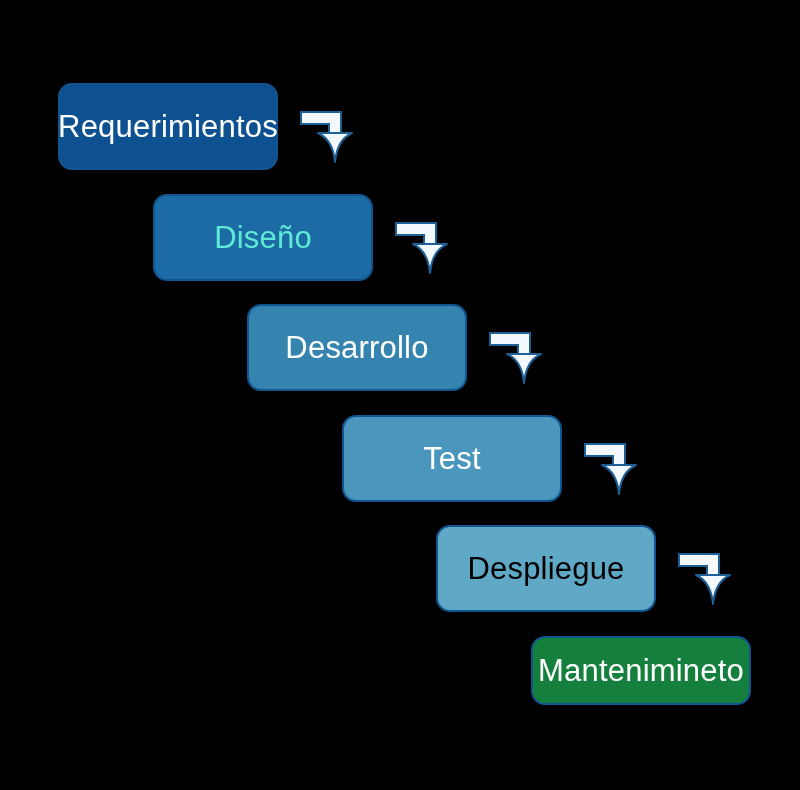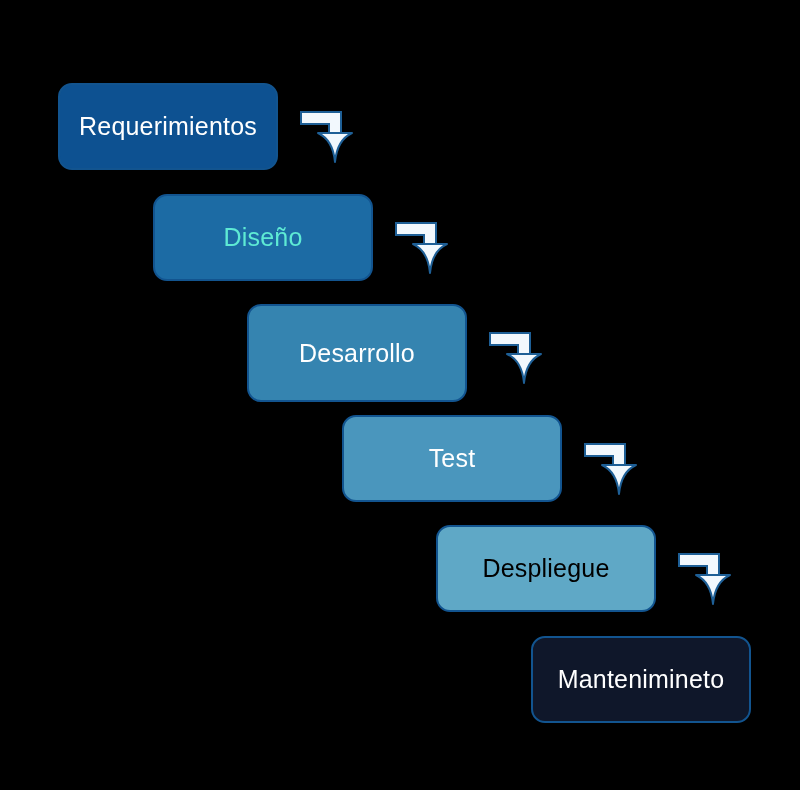--- a/index.html
+++ b/index.html
@@ -21,21 +21,21 @@
     box-sizing: border-box;
     border-radius: 14px;
     display: flex;
     align-items: center;
     justify-content: center;
     border: 2px solid #12548f;
     box-shadow: 0 2px 3px rgba(0,0,0,0.35);
   }
   .stage-label {
     color: #ffffff;
-    font-size: 25px;
+    font-size: 31px;
     font-weight: 400;
     letter-spacing: 0.2px;
     line-height: 1;
     white-space: nowrap;
     font-family: "Liberation Sans", sans-serif;
   }
   .connector {
     position: absolute;
     width: 70px;
     height: 70px;
@@ -52,30 +52,30 @@
 <body>
 
 <div id="canvas">
   <div id="boxes-layer">
       <div class="stage-box" style="left: 58px; top: 83px; width: 220px; height: 87px; background: rgb(13, 81, 145); border-color: rgb(18, 84, 143);">
         <span class="stage-label" style="color: rgb(255, 255, 255);">Requerimientos</span>
       </div>
       <div class="stage-box" style="left: 153px; top: 194px; width: 220px; height: 87px; background: rgb(28, 107, 164); border-color: rgb(18, 84, 143);">
         <span class="stage-label" style="color: #5eead4;">Diseño</span>
       </div>
-      <div class="stage-box" style="left: 247px; top: 304px; width: 220px; height: 98px; background: rgb(53, 132, 176); border-color: rgb(18, 84, 143);">
+      <div class="stage-box" style="left: 247px; top: 304px; width: 220px; height: 87px; background: rgb(53, 132, 176); border-color: rgb(18, 84, 143);">
         <span class="stage-label" style="color: rgb(255, 255, 255);">Desarrollo</span>
       </div>
       <div class="stage-box" style="left: 342px; top: 415px; width: 220px; height: 87px; background: rgb(74, 150, 189); border-color: rgb(18, 84, 143);">
         <span class="stage-label" style="color: rgb(255, 255, 255);">Test</span>
       </div>
       <div class="stage-box" style="left: 436px; top: 525px; width: 220px; height: 87px; background: rgb(95, 168, 198); border-color: rgb(18, 84, 143);">
         <span class="stage-label" style="color: #000000;">Despliegue</span>
       </div>
-      <div class="stage-box" style="left: 531px; top: 636px; width: 220px; height: 87px; background: #0f172a; border-color: rgb(18, 84, 143);">
+      <div class="stage-box" style="left: 531px; top: 636px; width: 220px; height: 69px; background: #15803d; border-color: rgb(18, 84, 143);">
         <span class="stage-label" style="color: rgb(255, 255, 255);">Mantenimineto</span>
       </div>
     </div>
   <div id="arrows-layer">
       <div class="connector" style="left: 296px; top: 103px;">
         <svg viewBox="0 0 70 70">
           <path d="M 5 9 L 45 9 L 45 34 L 33 34 L 33 21 L 5 21 Z" fill="#f2f8fd" stroke="#1e5f96" stroke-width="2" stroke-linejoin="miter"></path>
           <path d="M 22 30 L 56 30 Q 41 37 39 59 Q 37 37 22 30 Z" fill="#f2f8fd" stroke="#1e5f96" stroke-width="2" stroke-linejoin="round"></path>
         </svg>
       </div>

